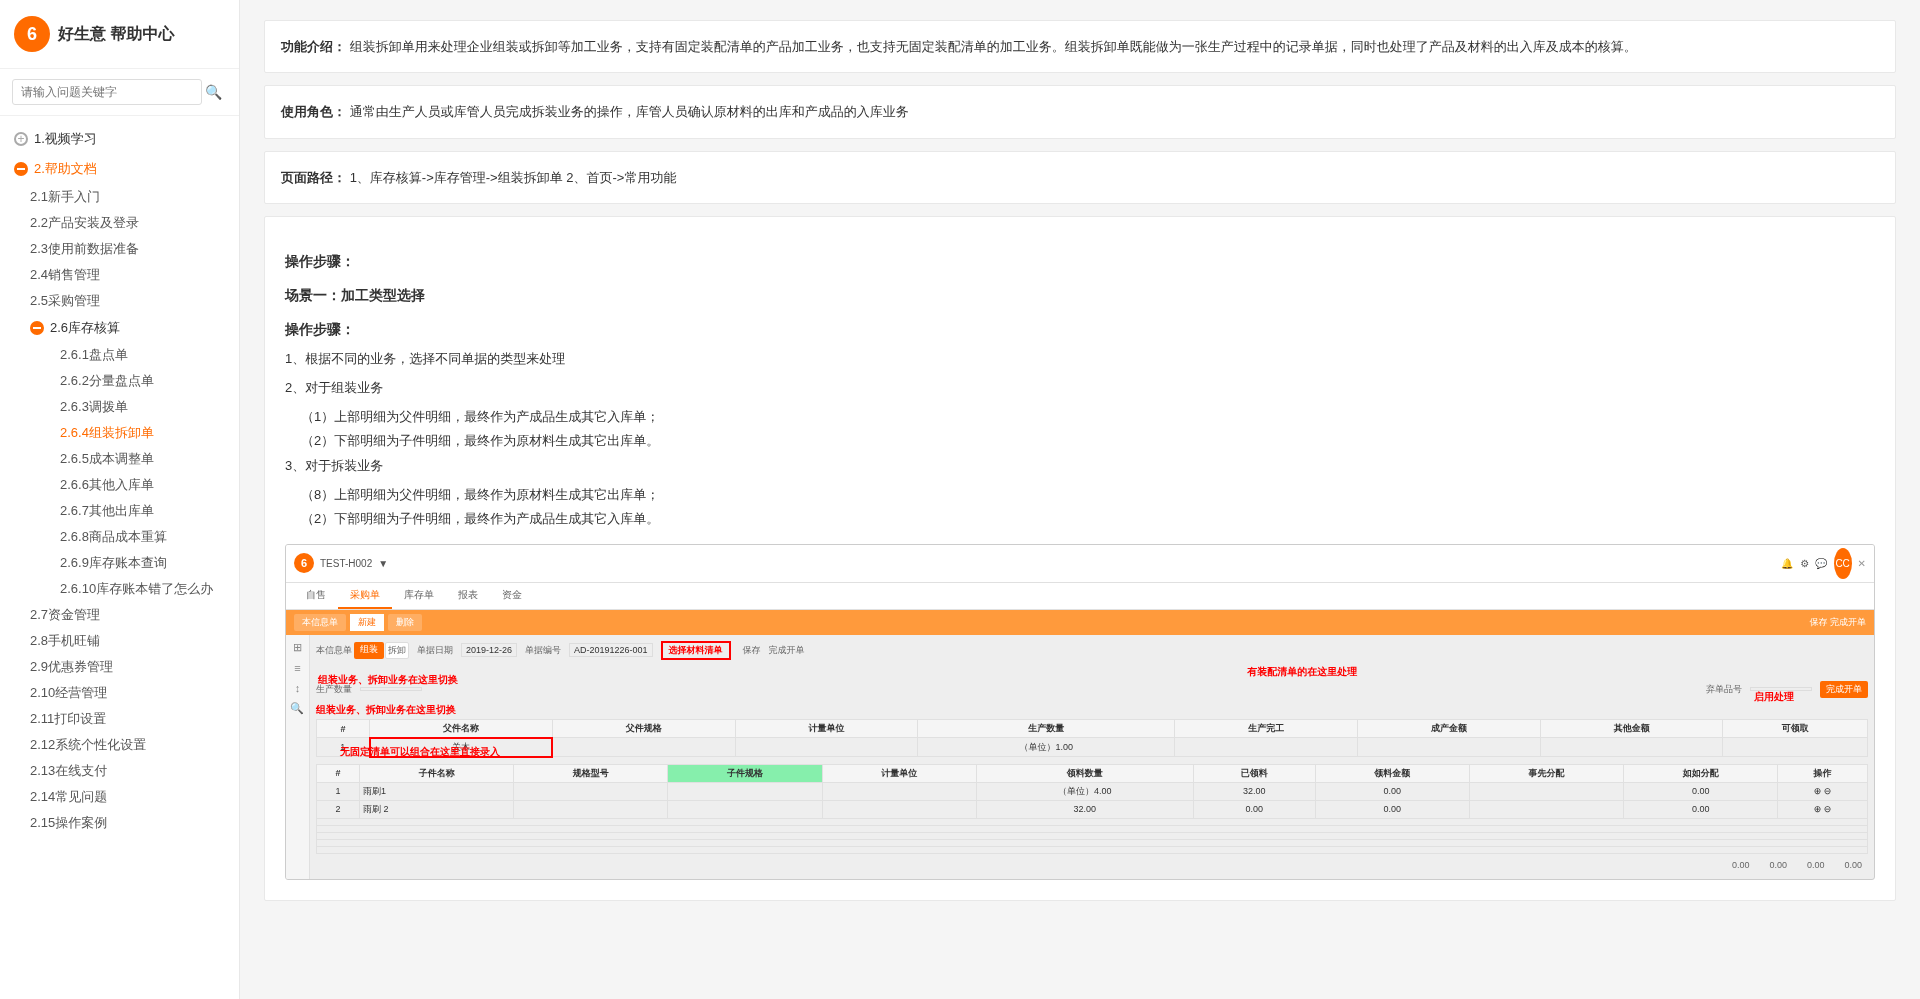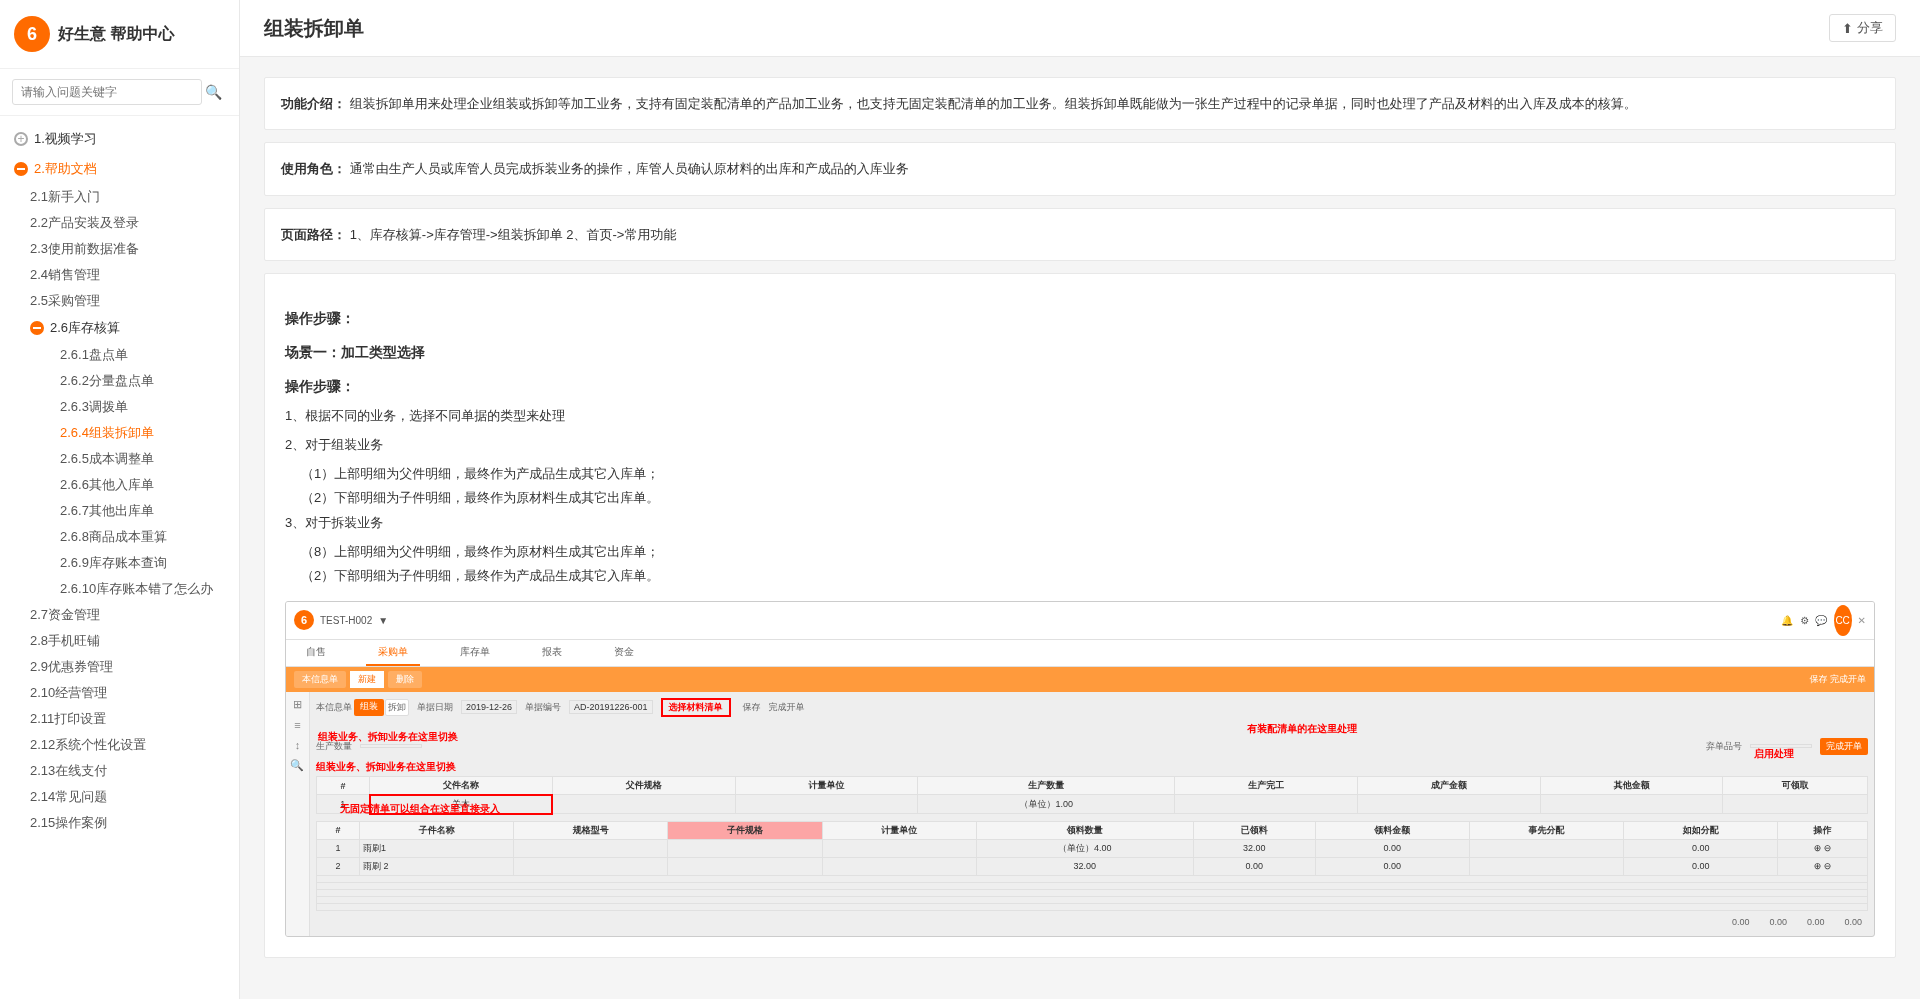--- a/index.html
+++ b/index.html
@@ -295,27 +295,20 @@
       <div class="nav-sub-item">2.12系统个性化设置</div>
       <div class="nav-sub-item">2.13在线支付</div>
       <div class="nav-sub-item">2.14常见问题</div>
       <div class="nav-sub-item">2.15操作案例</div>
     </div>
   </div>
 </div>
 
 <div class="main">
 
-  <div class="main-header">
-    <h1>组装拆卸单</h1>
-    <button class="share-btn">
-      <span class="icon">⬆</span>
-      <span>分享</span>
-    </button>
-  </div>
 
   <div class="main-content">
 
     <div class="info-section">
       <span style="font-weight:bold;">功能介绍：</span>
       <span>组装拆卸单用来处理企业组装或拆卸等加工业务，支持有固定装配清单的产品加工业务，也支持无固定装配清单的加工业务。组装拆卸单既能做为一张生产过程中的记录单据，同时也处理了产品及材料的出入库及成本的核算。</span>
     </div>
 
     <div class="info-section">
       <span style="font-weight:bold;">使用角色：</span>
@@ -348,21 +341,21 @@
           <span>TEST-H002</span>
           <span>▼</span>
           <span style="flex:1"></span>
           <span>🔔</span>
           <span>⚙</span>
           <span>💬</span>
           <span style="background:#ff6b00;color:#fff;border-radius:50%;width:18px;height:31px;display:flex;align-items:center;justify-content:center;font-size:10px;">CC</span>
           <span style="color:#999;">✕</span>
         </div>
 
-        <div style="background:#fff; border-bottom:1px solid #e0e0e0; display:flex; padding:0 8px;gap:28px;">
+        <div style="background:#fff; border-bottom:1px solid #e0e0e0; display:flex; padding:0 8px;">
           <div style="padding:5px 12px; font-size:10px; color:#666; border-bottom:2px solid transparent; cursor:pointer;">自售</div>
           <div style="padding:5px 12px; font-size:10px; color:#ff6b00; border-bottom:2px solid #ff6b00;">采购单</div>
           <div style="padding:5px 12px; font-size:10px; color:#666;">库存单</div>
           <div style="padding:5px 12px; font-size:10px; color:#666;">报表</div>
           <div style="padding:5px 12px; font-size:10px; color:#666;">资金</div>
         </div>
 
         <div style="background:#ff9a3c; padding:4px 8px; display:flex; align-items:center; gap:4px;">
           <button style="background:rgba(255,255,255,0.2);border:none;padding:2px 8px;border-radius:2px;font-size:9px;color:#fff;cursor:pointer;">本信息单</button>
           <button style="background:#fff;color:#ff6b00;border:none;padding:2px 8px;border-radius:0;font-size:9px;cursor:pointer;">新建</button>
@@ -442,21 +435,21 @@
                 </tr>
               </tbody>
             </table>
 
             <table style="width:100%;border-collapse:collapse;font-size:9px;">
               <thead>
                 <tr>
                   <th style="border:1px solid #e0e0e0;padding:2px 3px;background:#f5f5f5;text-align:center;">#</th>
                   <th style="border:1px solid #e0e0e0;padding:2px 3px;background:#f5f5f5;text-align:center;">子件名称</th>
                   <th style="border:1px solid #e0e0e0;padding:2px 3px;background:#f5f5f5;text-align:center;">规格型号</th>
-                  <th style="border:1px solid #e0e0e0;padding:2px 3px;background:#fca5a5;text-align:center;">子件规格</th>
+                  <th style="border:1px solid #e0e0e0;padding:2px 3px;background:#86efac;text-align:center;">子件规格</th>
                   <th style="border:1px solid #e0e0e0;padding:2px 3px;background:#f5f5f5;text-align:center;">计量单位</th>
                   <th style="border:1px solid #e0e0e0;padding:2px 3px;background:#f5f5f5;text-align:center;">领料数量</th>
                   <th style="border:1px solid #e0e0e0;padding:2px 3px;background:#f5f5f5;text-align:center;">已领料</th>
                   <th style="border:1px solid #e0e0e0;padding:2px 3px;background:#f5f5f5;text-align:center;">领料金额</th>
                   <th style="border:1px solid #e0e0e0;padding:2px 3px;background:#f5f5f5;text-align:center;">事先分配</th>
                   <th style="border:1px solid #e0e0e0;padding:2px 3px;background:#f5f5f5;text-align:center;">如如分配</th>
                   <th style="border:1px solid #e0e0e0;padding:2px 3px;background:#f5f5f5;text-align:center;">操作</th>
                 </tr>
               </thead>
               <tbody>

